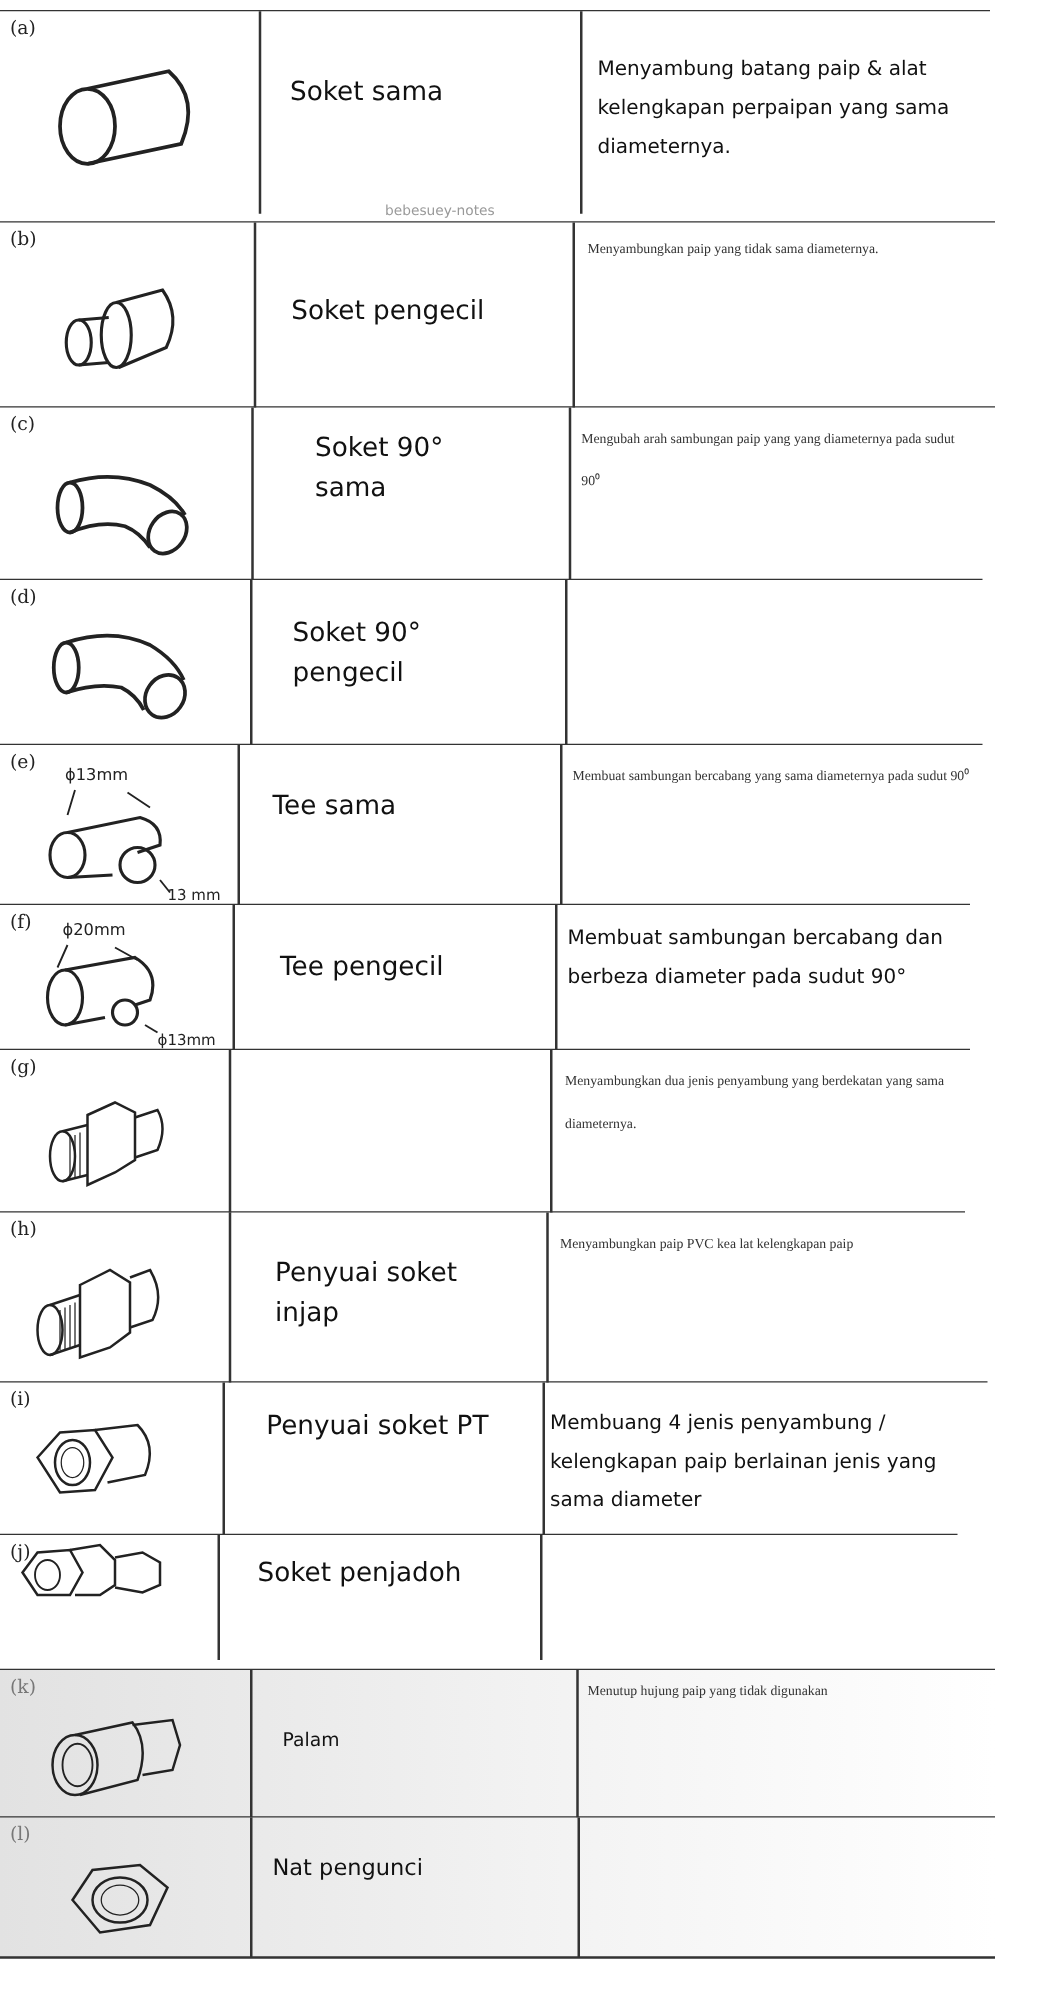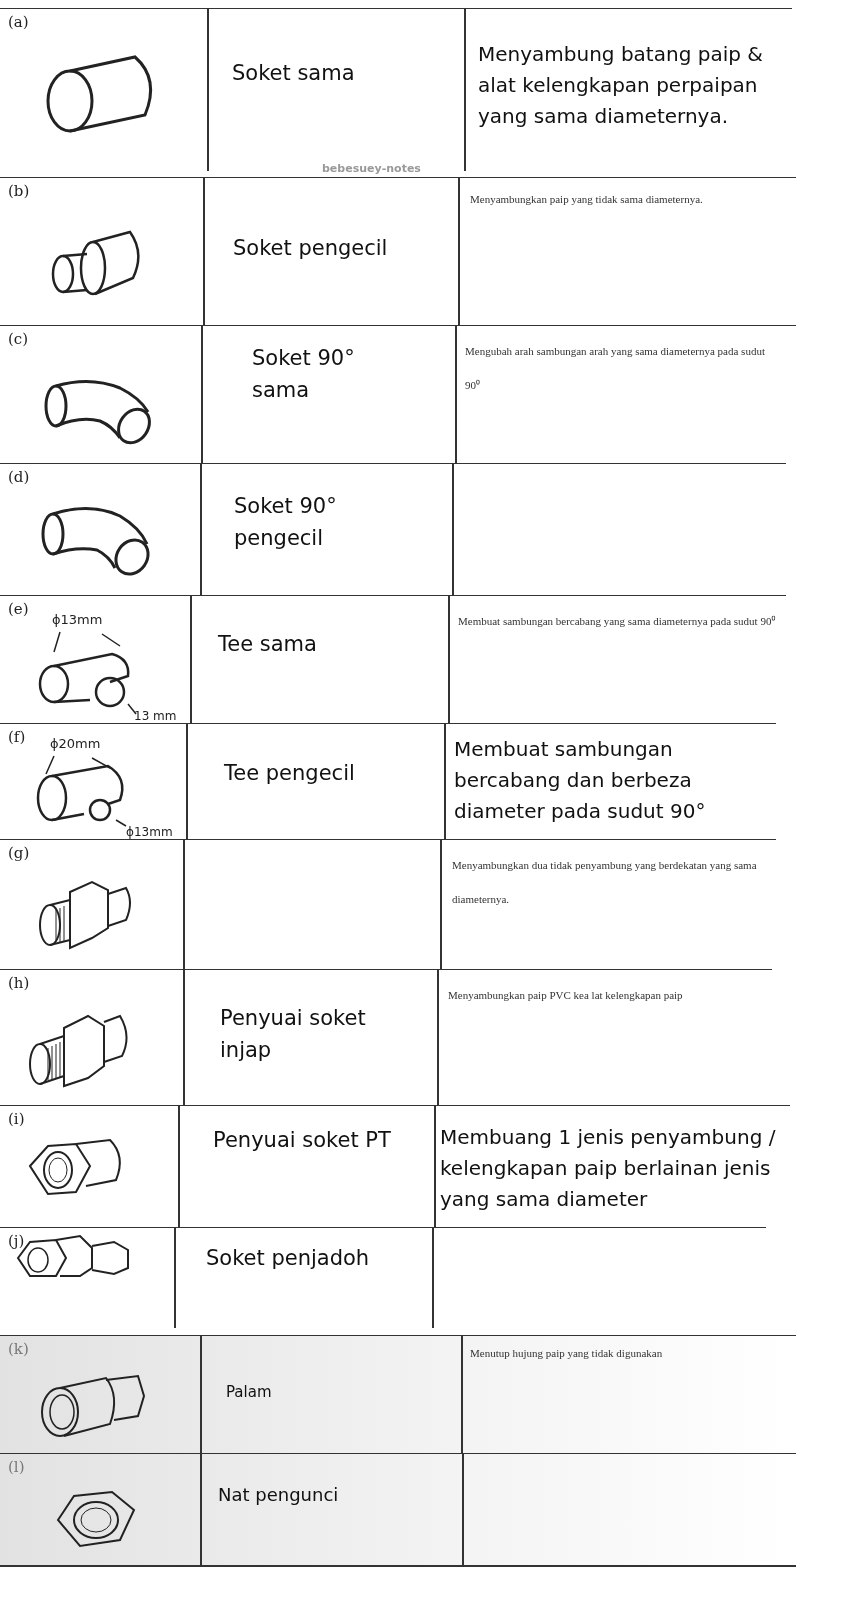--- a/index.html
+++ b/index.html
@@ -1,24 +1,24 @@
 <!DOCTYPE html>
 <html><head>
 <meta charset="utf-8">
 <style>
   html, body { margin:0; padding:0; background:#ffffff; }
   body { width:848px; height:1600px; position:relative; overflow:hidden; font-family:"DejaVu Sans", sans-serif; color:#111; }
   .row { position:absolute; left:0; border-top:1.5px solid #333; }
   .vline { position:absolute; top:0; bottom:0; width:1.5px; background:#333; }
   .label { position:absolute; left:8px; top:4px; font-family:"DejaVu Serif", serif; font-size:15px; color:#222; }
   .name { position:absolute; font-family:"DejaVu Sans", sans-serif; font-size:21px; line-height:32px; white-space:pre-line; color:#111; }
-  .desc-hand { position:absolute; font-family:"DejaVu Sans", sans-serif; font-size:20px; line-height:31px; color:#111; }
+  .desc-hand { position:absolute; font-family:"DejaVu Sans", sans-serif; font-size:16px; line-height:31px; color:#111; }
   .desc-serif { position:absolute; font-family:"Liberation Serif", serif; font-size:11px; line-height:34px; color:#333; }
   .pic { position:absolute; }
-  .watermark { position:absolute; left:322px; top:153px; font-size:11px; color:#999; font-family:"DejaVu Sans", sans-serif;font-weight:bold; }
+  .watermark { position:absolute; left:308px; top:153px; font-size:11px; color:#999; font-family:"DejaVu Sans", sans-serif; }
   .shade { background:linear-gradient(90deg,#e2e2e2 0%, #f4f4f4 60%, #ffffff 100%); }
   .bottomline { position:absolute; left:0; width:812px; height:1.5px; background:#333; }
 </style>
 </head>
 <body>
 
 <div class="row" style="top:8px;width:792px;height:162px;">
   <span class="label">(a)</span>
   <svg class="pic" style="left:40px;top:30px" width="130" height="110" viewBox="0 0 130 110">
     <ellipse cx="30" cy="62" rx="22" ry="30" fill="none" stroke="#222" stroke-width="3"></ellipse>
@@ -49,21 +49,21 @@
   <span class="label">(c)</span>
   <svg class="pic" style="left:40px;top:50px" width="120" height="70" viewBox="0 0 120 70">
     <ellipse cx="16" cy="30" rx="10" ry="20" fill="none" stroke="#222" stroke-width="3"></ellipse>
     <path d="M16 10 Q50 0 80 12 Q100 22 108 36 M16 50 Q40 40 60 45 Q72 50 80 62" fill="none" stroke="#222" stroke-width="3"></path>
     <ellipse cx="94" cy="50" rx="14" ry="18" transform="rotate(35 94 50)" fill="none" stroke="#222" stroke-width="3"></ellipse>
   </svg>
   <div class="vline" style="left:201px"></div>
   <div class="name" style="left:252px;top:16px">Soket 90°
 sama</div>
   <div class="vline" style="left:455px"></div>
-  <div class="desc-serif" style="left:465px;top:8px;width:315px">Mengubah arah sambungan arah yang sama diameternya pada sudut 90⁰</div>
+  <div class="desc-serif" style="left:465px;top:8px;width:315px">Mengubah arah sambungan paip yang yang diameternya pada sudut 90⁰</div>
 </div>
 
 <div class="row" style="top:463px;width:786px;height:132px;">
   <span class="label">(d)</span>
   <svg class="pic" style="left:35px;top:38px" width="125" height="75" viewBox="0 0 125 75">
     <ellipse cx="18" cy="32" rx="10" ry="20" fill="none" stroke="#222" stroke-width="3"></ellipse>
     <path d="M18 12 Q55 0 85 14 Q105 26 112 42 M18 52 Q42 44 62 48 Q74 54 80 66" fill="none" stroke="#222" stroke-width="3"></path>
     <ellipse cx="97" cy="55" rx="15" ry="18" transform="rotate(35 97 55)" fill="none" stroke="#222" stroke-width="3"></ellipse>
   </svg>
   <div class="vline" style="left:200px"></div>
@@ -110,21 +110,21 @@
   <span class="label">(g)</span>
   <svg class="pic" style="left:30px;top:30px" width="120" height="90" viewBox="0 0 120 90">
     <ellipse cx="20" cy="55" rx="10" ry="20" fill="none" stroke="#222" stroke-width="2"></ellipse>
     <path d="M20 35 L40 30 M20 75 L40 70" stroke="#222" stroke-width="2"></path>
     <path d="M40 22 L62 12 L78 20 L78 58 L62 68 L40 78 Z" fill="none" stroke="#222" stroke-width="2"></path>
     <path d="M78 24 L96 18 Q104 32 96 50 L78 56" fill="none" stroke="#222" stroke-width="2"></path>
     <path d="M26 40 L26 70 M30 38 L30 72 M34 36 L34 72" stroke="#222" stroke-width="1"></path>
   </svg>
   <div class="vline" style="left:183px"></div>
   <div class="vline" style="left:440px"></div>
-  <div class="desc-serif" style="left:452px;top:8px;width:320px">Menyambungkan dua tidak penyambung yang berdekatan yang sama diameternya.</div>
+  <div class="desc-serif" style="left:452px;top:8px;width:320px">Menyambungkan dua jenis penyambung yang berdekatan yang sama diameternya.</div>
 </div>
 
 <div class="row" style="top:969px;width:772px;height:136px;">
   <span class="label">(h)</span>
   <svg class="pic" style="left:20px;top:30px" width="120" height="100" viewBox="0 0 120 100">
     <ellipse cx="20" cy="64" rx="10" ry="20" fill="none" stroke="#222" stroke-width="2"></ellipse>
     <path d="M20 44 L44 36 M20 84 L44 76" stroke="#222" stroke-width="2"></path>
     <path d="M44 28 L68 16 L84 26 L84 66 L68 78 L44 86 Z" fill="none" stroke="#222" stroke-width="2"></path>
     <path d="M84 22 L100 16 Q112 36 102 56 L84 62" fill="none" stroke="#222" stroke-width="2"></path>
     <path d="M28 48 L28 80 M32 46 L32 80 M36 44 L36 78 M40 42 L40 78" stroke="#222" stroke-width="1"></path>
@@ -140,21 +140,21 @@
   <span class="label">(i)</span>
   <svg class="pic" style="left:20px;top:20px" width="120" height="90" viewBox="0 0 120 90">
     <path d="M10 40 L28 20 L56 18 L70 40 L56 66 L28 68 Z" fill="none" stroke="#222" stroke-width="2"></path>
     <ellipse cx="38" cy="44" rx="14" ry="18" fill="none" stroke="#222" stroke-width="2"></ellipse>
     <ellipse cx="38" cy="44" rx="9" ry="12" fill="none" stroke="#222" stroke-width="1"></ellipse>
     <path d="M56 18 L90 14 Q106 30 96 54 L66 60" fill="none" stroke="#222" stroke-width="2"></path>
   </svg>
   <div class="vline" style="left:178px"></div>
   <div class="name" style="left:213px;top:18px">Penyuai soket PT</div>
   <div class="vline" style="left:434px"></div>
-  <div class="desc-hand" style="left:440px;top:16px;width:345px">Membuang 1 jenis penyambung / kelengkapan paip berlainan jenis yang sama diameter</div>
+  <div class="desc-hand" style="left:440px;top:16px;width:345px">Membuang 4 jenis penyambung / kelengkapan paip berlainan jenis yang sama diameter</div>
 </div>
 
 <div class="row" style="top:1227px;width:766px;height:100px;">
   <span class="label">(j)</span>
   <svg class="pic" style="left:10px;top:0px" width="130" height="60" viewBox="0 0 130 60">
     <path d="M8 30 L20 14 L46 12 L56 30 L46 48 L20 48 Z" fill="none" stroke="#222" stroke-width="2"></path>
     <ellipse cx="28" cy="32" rx="10" ry="12" fill="none" stroke="#222" stroke-width="1.5"></ellipse>
     <path d="M46 12 L70 8 L82 20 L82 40 L70 48 L50 48" fill="none" stroke="#222" stroke-width="2"></path>
     <path d="M82 18 L104 14 L118 22 L118 40 L104 46 L82 42" fill="none" stroke="#222" stroke-width="2"></path>
   </svg>

